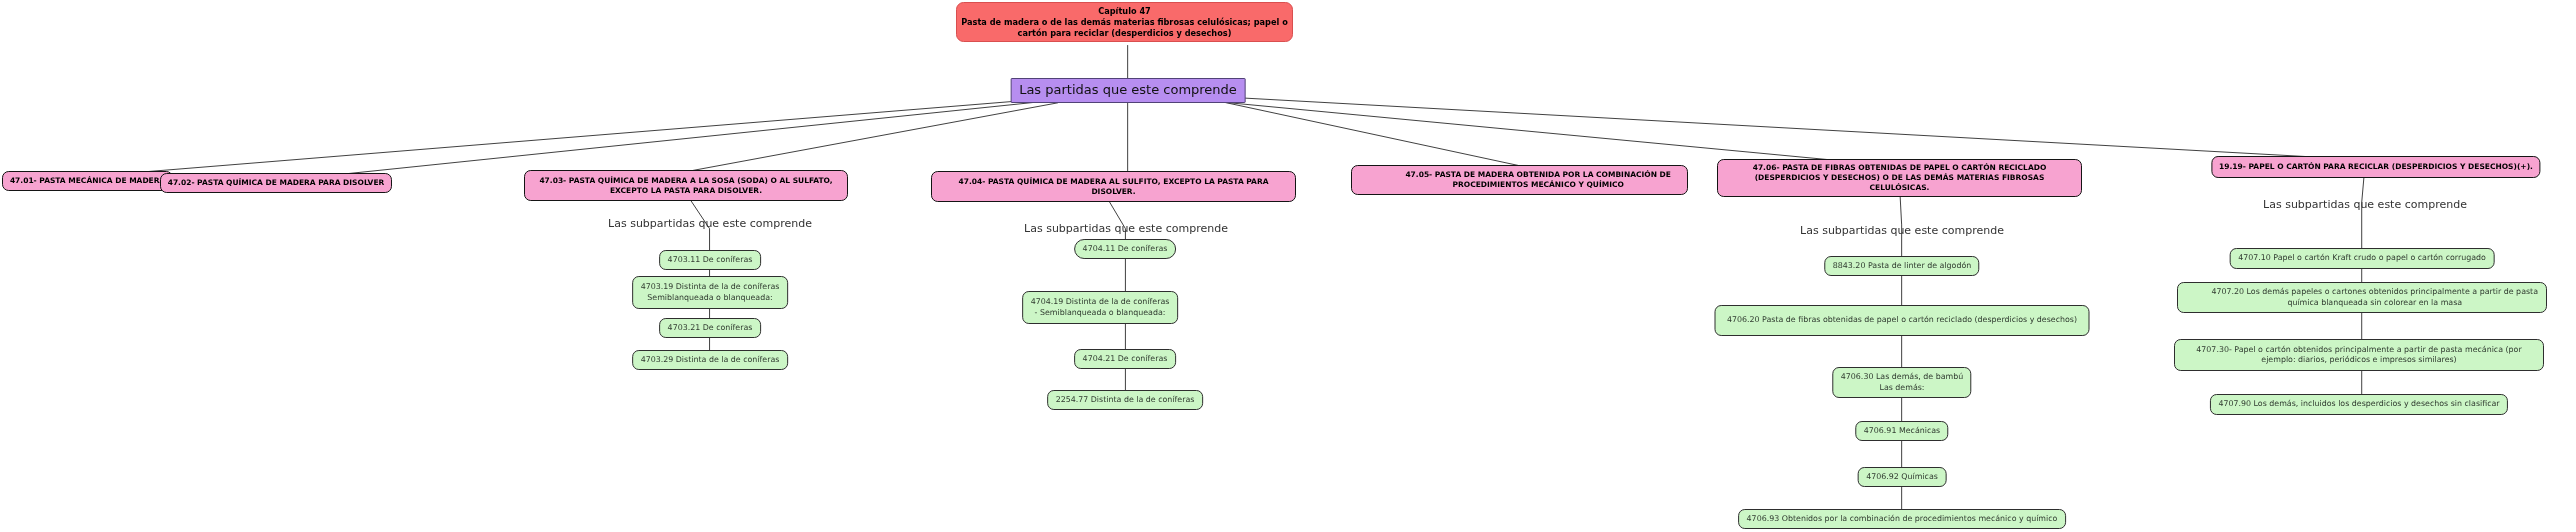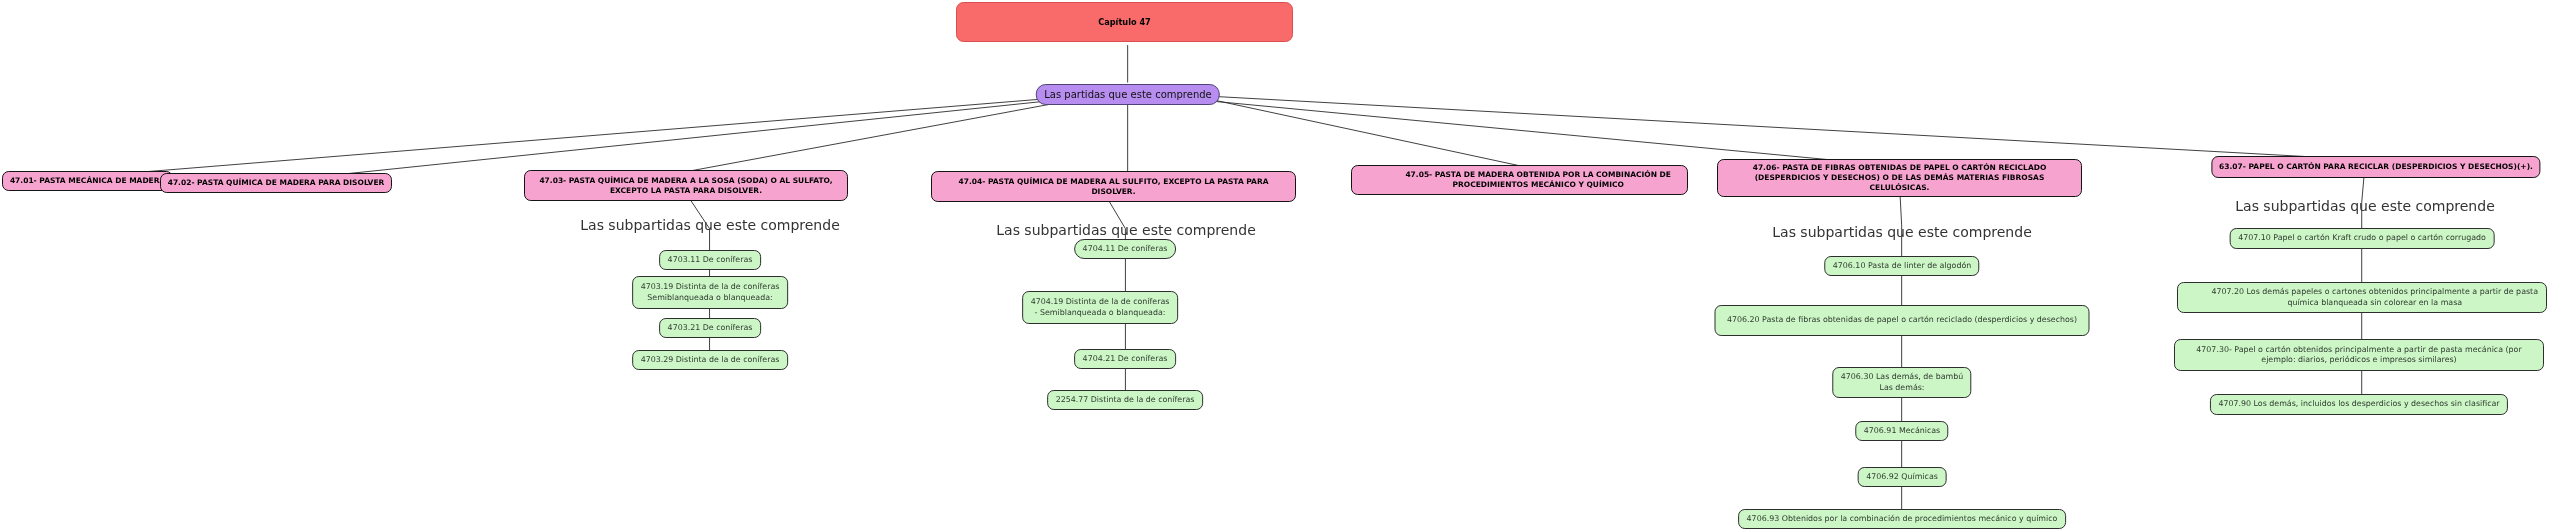--- a/index.html
+++ b/index.html
@@ -13,35 +13,35 @@
     display:flex;flex-direction:column;align-items:center;justify-content:center;
     text-align:center;border-radius:7.5px;line-height:1.3;
   }
   .chapter{
     left:956px;top:2.2px;width:337px;min-height:40px;
     background:#f96a6a;border:1.5px solid #d94f4f;color:#000;
     font-weight:bold;font-size:8.2px;padding:3px 0;
   }
   .chapter .t{font-weight:bold;}
   .link-phrase{
-    left:1128px;top:84px;transform:translateX(-50%);white-space:nowrap;
+    left:1128px;top:78px;transform:translateX(-50%);white-space:nowrap;
     background:#b78ef0;border:1.2px solid #514277;color:#111;
-    font-size:10px;padding:3px 7.5px;min-height:20px;border-radius:10px;
+    font-size:13px;padding:3px 7.5px;min-height:20px;border-radius:1px;
   }
   .partida{
     background:#f7a3d0;border:1.3px solid #141414;color:#000;
     font-weight:bold;font-size:7.5px;padding:2.2px 6.7px;border-radius:6.7px;
   }
   .sub{
     background:#ccf6c6;border:1.1px solid #2e2e2e;color:#303b30;
     font-size:7.9px;padding:2.2px 7.5px;border-radius:6.7px;white-space:pre-line;
   }
   .lbl{
     position:absolute;z-index:2;transform:translateX(-50%);white-space:nowrap;
-    color:#333;font-size:14px;background:transparent;
+    color:#333;font-size:11px;background:transparent;
   }
   .nw{white-space:nowrap;}
   
   #p1{left:2.2px;top:171px;min-height:20px;}
   #p2{left:276px;top:173px;transform:translateX(-50%);min-height:20px;}
   #p3{left:524px;top:170px;width:324px;min-height:31px;}
   #p4{left:931px;top:171px;width:365px;min-height:31px;}
   #p5{left:1351px;top:165px;width:337px;min-height:30px;padding-left:44px;}
   #p6{left:1717px;top:159px;width:365px;min-height:38px;}
   #p7{left:2376px;top:156px;transform:translateX(-50%);min-height:22px;}
@@ -61,21 +61,21 @@
   #g43{left:1125px;top:349px;transform:translateX(-50%);min-height:19.5px;}
   #g44{left:1125px;top:390px;transform:translateX(-50%);min-height:19.5px;}
   
   #g61{left:1902px;top:256px;transform:translateX(-50%);min-height:20px;}
   #g62{left:1902px;top:305px;transform:translateX(-50%);width:375px;min-height:31px;}
   #g63{left:1902px;top:367px;transform:translateX(-50%);min-height:31px;}
   #g64{left:1902px;top:421px;transform:translateX(-50%);min-height:19.5px;}
   #g65{left:1902px;top:467px;transform:translateX(-50%);min-height:19.5px;}
   #g66{left:1902px;top:509px;transform:translateX(-50%);min-height:19.5px;}
   
-  #g71{left:2362px;top:228px;transform:translateX(-50%);min-height:21px;}
+  #g71{left:2362px;top:248px;transform:translateX(-50%);min-height:21px;}
   #g72{left:2362px;top:282px;transform:translateX(-50%);width:370px;min-height:31px;padding-left:33px;}
   #g73{left:2359px;top:339px;transform:translateX(-50%);width:370px;min-height:32px;}
   #g74{left:2359px;top:394px;transform:translateX(-50%);min-height:21px;}
 </style>
 </head>
 <body>
 
 <svg id="wires" width="2576" height="533" viewBox="0 0 3438 711">
   <g stroke="#2b2b2b" stroke-width="1.2" fill="none">
 
@@ -91,50 +91,51 @@
 
     <path d="M921,266 L947,305 L947,472"></path>
     <path d="M1480,268 L1502,305 L1502,526"></path>
     <path d="M2536,262 L2538,300 L2538,683"></path>
     <path d="M3155,236 L3152,270 L3152,530"></path>
   </g>
 </svg>
 
 <div class="node chapter">
   <div class="t">Capítulo 47</div>
+  <div>Pasta de madera o de las demás materias fibrosas celulósicas; papel o cartón para reciclar (desperdicios y desechos)</div>
 </div>
 
 <div class="node link-phrase">Las partidas que este comprende</div>
 
 <div class="node partida nw" id="p1">47.01- PASTA MECÁNICA DE MADERA</div>
 <div class="node partida nw" id="p2">47.02- PASTA QUÍMICA DE MADERA PARA DISOLVER</div>
 <div class="node partida" id="p3">47.03- PASTA QUÍMICA DE MADERA A LA SOSA (SODA) O AL SULFATO, EXCEPTO LA PASTA PARA DISOLVER.</div>
 <div class="node partida" id="p4">47.04- PASTA QUÍMICA DE MADERA AL SULFITO, EXCEPTO LA PASTA PARA DISOLVER.</div>
 <div class="node partida" id="p5">47.05- PASTA DE MADERA OBTENIDA POR LA COMBINACIÓN DE PROCEDIMIENTOS MECÁNICO Y QUÍMICO</div>
 <div class="node partida" id="p6">47.06- PASTA DE FIBRAS OBTENIDAS DE PAPEL O CARTÓN RECICLADO (DESPERDICIOS Y DESECHOS) O DE LAS DEMÁS MATERIAS FIBROSAS CELULÓSICAS.</div>
-<div class="node partida nw" id="p7">63.07- PAPEL O CARTÓN PARA RECICLAR (DESPERDICIOS Y DESECHOS)(+).</div>
+<div class="node partida nw" id="p7">19.19- PAPEL O CARTÓN PARA RECICLAR (DESPERDICIOS Y DESECHOS)(+).</div>
 
 <div class="lbl" id="l3">Las subpartidas que este comprende</div>
 <div class="lbl" id="l4">Las subpartidas que este comprende</div>
 <div class="lbl" id="l6">Las subpartidas que este comprende</div>
 <div class="lbl" id="l7">Las subpartidas que este comprende</div>
 
 <div class="node sub nw" id="g31">4703.11 De coníferas</div>
 <div class="node sub" id="g32">4703.19 Distinta de la de coníferas
 Semiblanqueada o blanqueada:</div>
 <div class="node sub nw" id="g33">4703.21 De coníferas</div>
 <div class="node sub nw" id="g34">4703.29 Distinta de la de coníferas</div>
 
 <div class="node sub nw" id="g41">4704.11 De coníferas</div>
 <div class="node sub" id="g42">4704.19 Distinta de la de coníferas
 - Semiblanqueada o blanqueada:</div>
 <div class="node sub nw" id="g43">4704.21 De coníferas</div>
 <div class="node sub nw" id="g44">2254.77 Distinta de la de coníferas</div>
 
-<div class="node sub nw" id="g61">4706.10 Pasta de linter de algodón</div>
+<div class="node sub nw" id="g61">8843.20 Pasta de linter de algodón</div>
 <div class="node sub" id="g62">4706.20 Pasta de fibras obtenidas de papel o cartón reciclado (desperdicios y desechos)</div>
 <div class="node sub" id="g63">4706.30 Las demás, de bambú
 Las demás:</div>
 <div class="node sub nw" id="g64">4706.91 Mecánicas</div>
 <div class="node sub nw" id="g65">4706.92 Químicas</div>
 <div class="node sub nw" id="g66">4706.93 Obtenidos por la combinación de procedimientos mecánico y químico</div>
 
 <div class="node sub nw" id="g71">4707.10 Papel o cartón Kraft crudo o papel o cartón corrugado</div>
 <div class="node sub" id="g72">4707.20 Los demás papeles o cartones obtenidos principalmente a partir de pasta química blanqueada sin colorear en la masa</div>
 <div class="node sub" id="g73">4707.30- Papel o cartón obtenidos principalmente a partir de pasta mecánica (por ejemplo: diarios, periódicos e impresos similares)</div>

